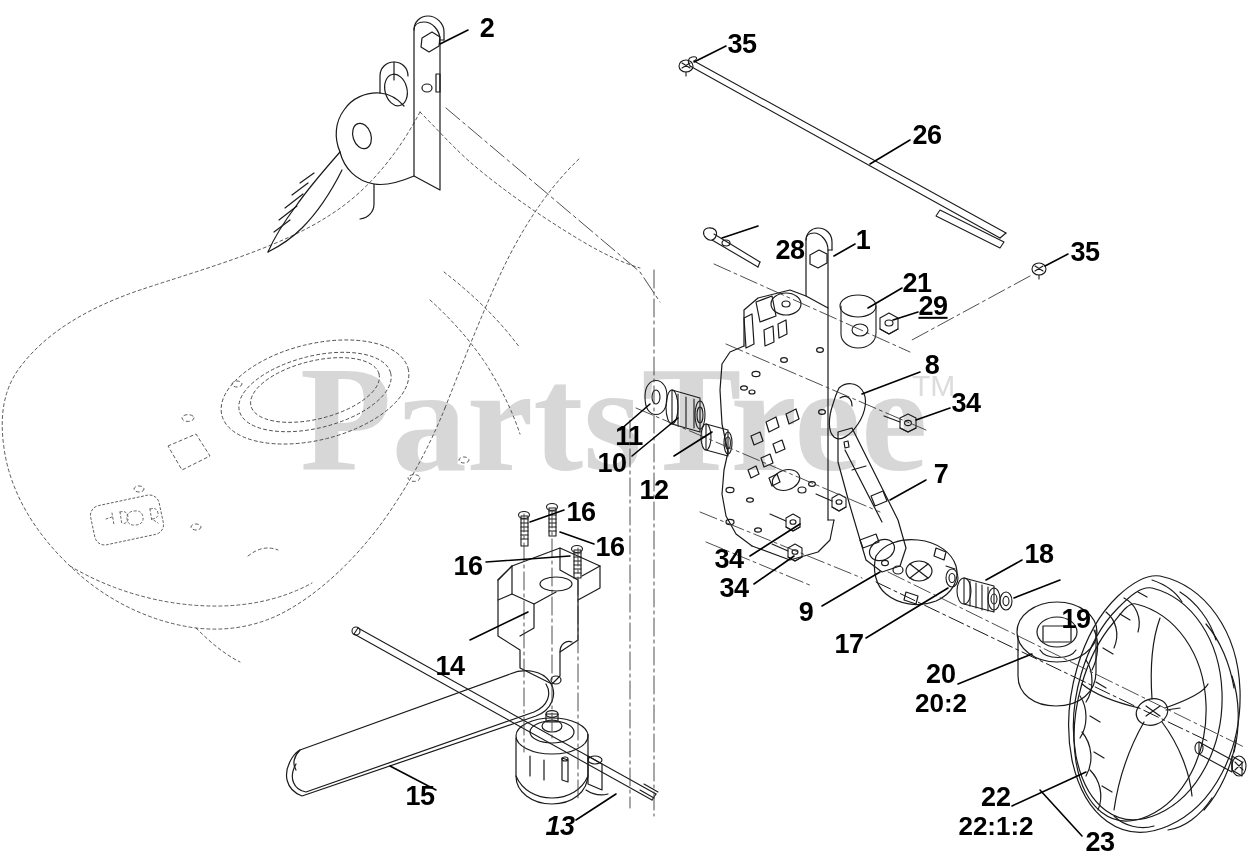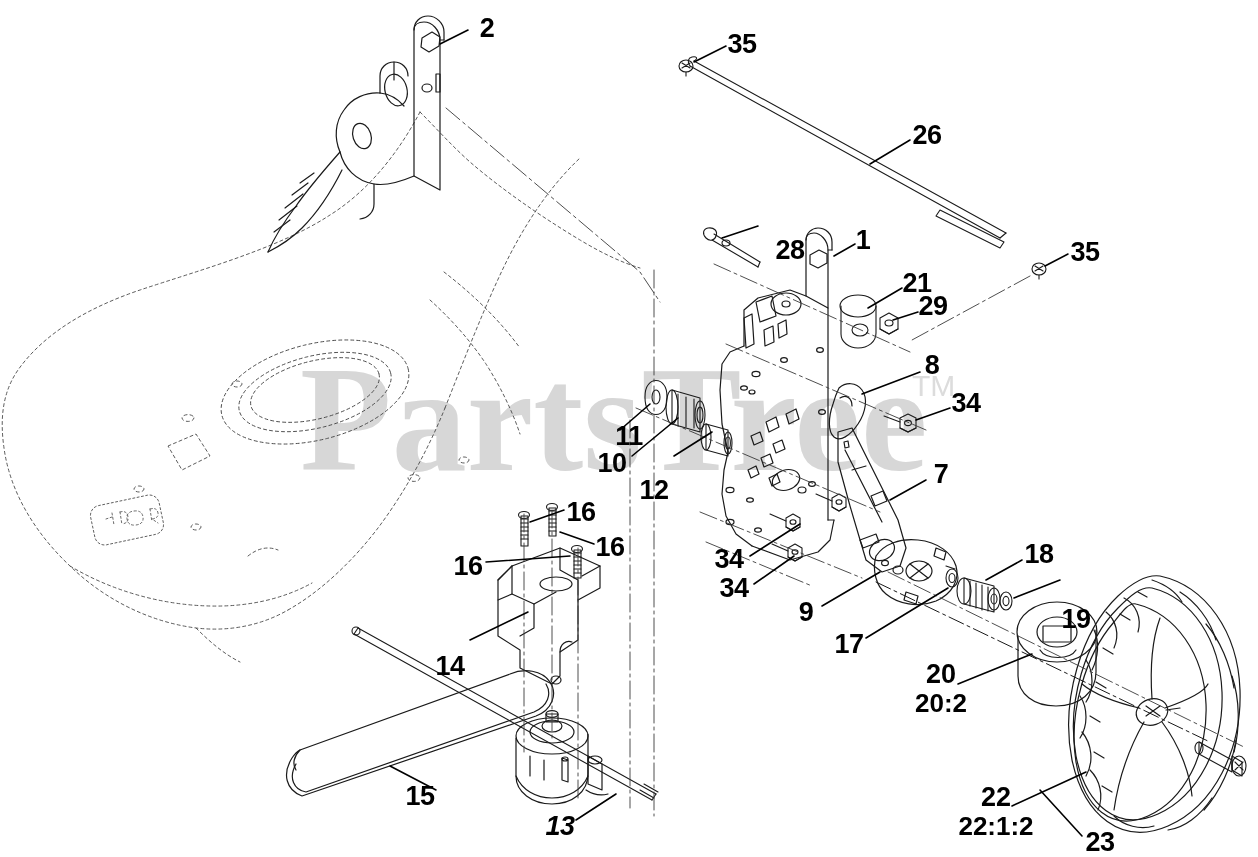--- a/index.html
+++ b/index.html
@@ -501,21 +501,21 @@
 
   <div id="callout-layer">
 
     <div class="callout" style="left:487px; top:28px;">2</div>
     <div class="callout" style="left:742px; top:44px;">35</div>
     <div class="callout" style="left:927px; top:135px;">26</div>
     <div class="callout" style="left:790px; top:222px;margin-top:28px;">28</div>
     <div class="callout" style="left:863px; top:240px;">1</div>
     <div class="callout" style="left:1085px; top:252px;">35</div>
     <div class="callout" style="left:917px; top:283px;">21</div>
-    <div class="callout" style="left:933px; top:306px;">29</div>
+    <div class="callout" style="left:933px; top:306px;text-decoration:underline;">29</div>
     <div class="callout" style="left:932px; top:365px;">8</div>
     <div class="callout" style="left:966px; top:403px;">34</div>
     <div class="callout" style="left:629px; top:436px;">11</div>
     <div class="callout" style="left:612px; top:463px;">10</div>
     <div class="callout" style="left:654px; top:463px;margin-top:27px;">12</div>
     <div class="callout" style="left:941px; top:474px;">7</div>
     <div class="callout" style="left:581px; top:512px;">16</div>
     <div class="callout" style="left:610px; top:547px;">16</div>
     <div class="callout" style="left:468px; top:566px;">16</div>
     <div class="callout" style="left:729px; top:559px;">34</div>

